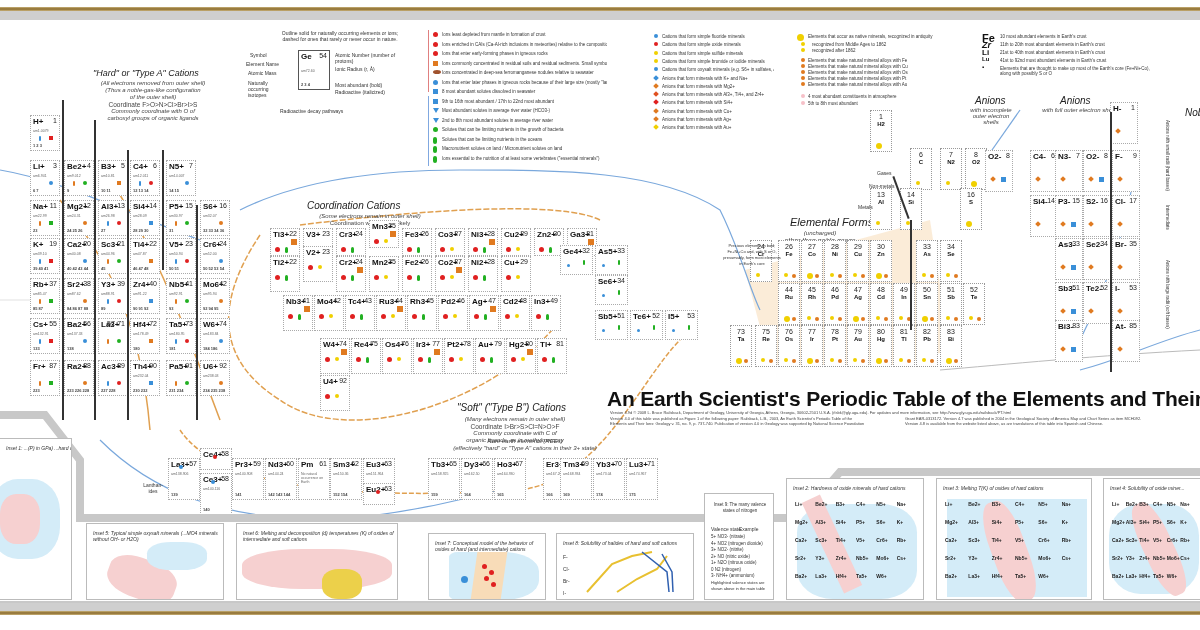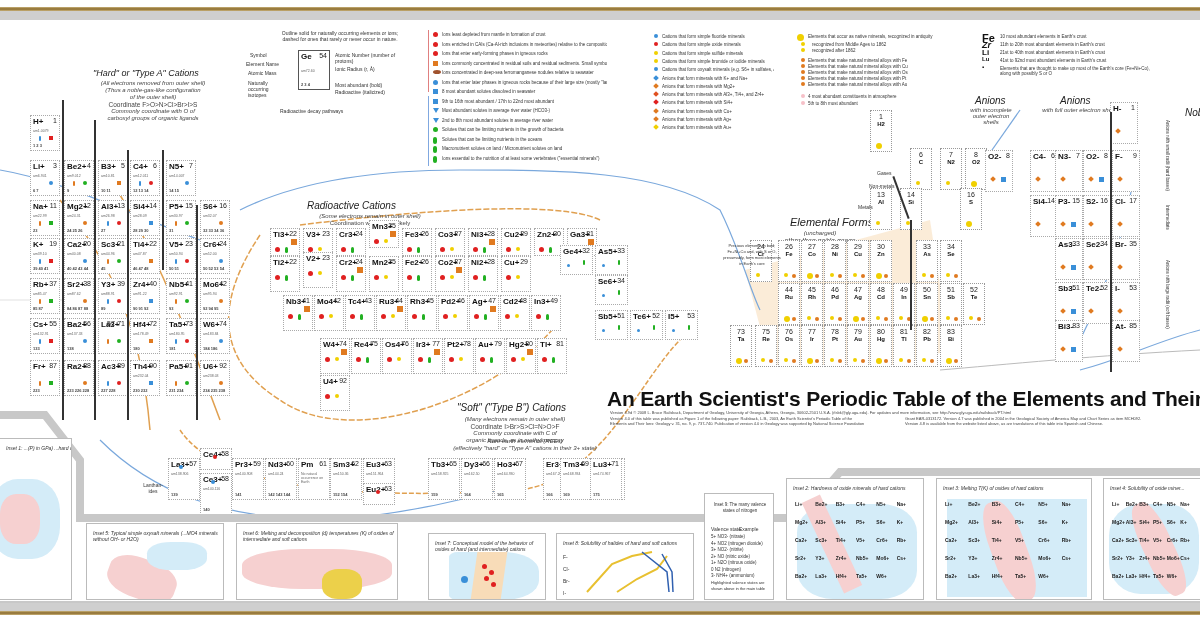--- a/index.html
+++ b/index.html
@@ -196,21 +196,21 @@
     <div class="h-title" style="left:93px; top:48px; font-size:9px;">"Hard" or "Type A" Cations</div>
     <div id="hard-lines">
         <div class="h-sub" style="left:88px;top:60px;width:130px;">(All electrons removed from outer shell)</div>
         <div class="h-sub" style="left:88px;top:67px;width:130px;">(Thus a noble-gas-like configuration</div>
         <div class="h-sub" style="left:88px;top:74px;width:130px;">of the outer shell)</div>
         <div class="h-sub" style="left:88px;top:81px;width:130px;font-style:normal;font-size:6.5px;">Coordinate F&gt;O&gt;N&gt;Cl&gt;Br&gt;I&gt;S</div>
         <div class="h-sub" style="left:88px;top:88px;width:130px;">Commonly coordinate with O of</div>
         <div class="h-sub" style="left:88px;top:95px;width:130px;">carboxyl groups of organic ligands</div>
       </div>
 
-    <div class="h-title" style="left:307px; top:180px;">Radioactive Cations</div>
+    <div class="h-title" style="left:307px; top:180px;">Coordination Cations</div>
     <div class="h-sub" style="left:300px; top:193px; width:140px;">(Some electrons remain in outer shell)</div>
     <div class="h-sub" style="left:300px; top:200px; width:140px; font-style:normal;">Coordination with S or O likely</div>
 
     <div class="h-title" style="left:457px; top:382px;">"Soft" ("Type B") Cations</div>
     <div id="soft-lines">
         <div class="h-sub" style="left:450px;top:396px;width:130px;">(Many electrons remain in outer shell)</div>
         <div class="h-sub" style="left:450px;top:403px;width:130px;font-style:normal;font-size:6.5px;">Coordinate I&gt;Br&gt;S&gt;Cl=N&gt;O&gt;F</div>
         <div class="h-sub" style="left:450px;top:410px;width:130px;">Commonly coordinate with C of</div>
         <div class="h-sub" style="left:450px;top:417px;width:130px;">organic ligands, as in methylmercury</div>
       </div>
@@ -572,21 +572,21 @@
           <span class="dot" style="left:4px;top:18px;width:5px;height:5px;background:#e02020;"></span>
           <span class="dot" style="left:14px;top:18px;width:4px;height:4px;background:#f0d000;"></span>
           <span class="sq" style="left:20px;top:10px;width:6px;height:6px;background:#e07a20;"></span>
         </div>
         <div class="cell" style="left:270px;top:236px;width:30px;height:36px;">
           <span class="sym">Ti2+</span>
           <span class="num">22</span>
           <span class="dot" style="left:4px;top:18px;width:5px;height:5px;background:#e02020;"></span>
           <span class="sq" style="left:14px;top:18px;width:3px;height:6px;border-radius:2px;background:#22b022;"></span>
         </div>
-        <div class="cell" style="left:303px;top:232px;width:30px;height:36px;">
+        <div class="cell" style="left:303px;top:226px;width:30px;height:36px;">
           <span class="sym">V2+</span>
           <span class="num">23</span>
           <span class="dot" style="left:4px;top:18px;width:5px;height:5px;background:#e02020;"></span>
           <span class="dot" style="left:14px;top:18px;width:4px;height:4px;background:#f0d000;"></span>
         </div>
         <div class="cell" style="left:336px;top:236px;width:30px;height:36px;">
           <span class="sym">Cr2+</span>
           <span class="num">24</span>
           <span class="dot" style="left:4px;top:18px;width:5px;height:5px;background:#e02020;"></span>
           <span class="sq" style="left:14px;top:18px;width:3px;height:6px;border-radius:2px;background:#22b022;"></span>
@@ -1187,21 +1187,21 @@
           <span class="num">69</span>
           <span class="mass" style="white-space:normal;width:28px;">am168.934</span>
           <span class="iso">169</span>
         </div>
         <div class="cell" style="left:593px;top:438px;width:32px;height:42px;">
           <span class="sym">Yb3+</span>
           <span class="num">70</span>
           <span class="mass" style="white-space:normal;width:28px;">am173.04</span>
           <span class="iso">174</span>
         </div>
-        <div class="cell" style="left:590px;top:438px;width:32px;height:42px;">
+        <div class="cell" style="left:626px;top:438px;width:32px;height:42px;">
           <span class="sym">Lu3+</span>
           <span class="num">71</span>
           <span class="mass" style="white-space:normal;width:28px;">am174.967</span>
           <span class="iso">175</span>
         </div>
       </div>
 
     <svg class="overlay" width="1200" height="583">
       <path d="M0 395 L 45 395 L 80 440 L 80 498 L 800 498 L 840 452 L 1200 452" stroke="#c8c8c8" stroke-width="8" fill="none"></path>
       <path d="M0 583 L 1200 583" stroke="#c8c8c8" stroke-width="4" fill="none"></path>

